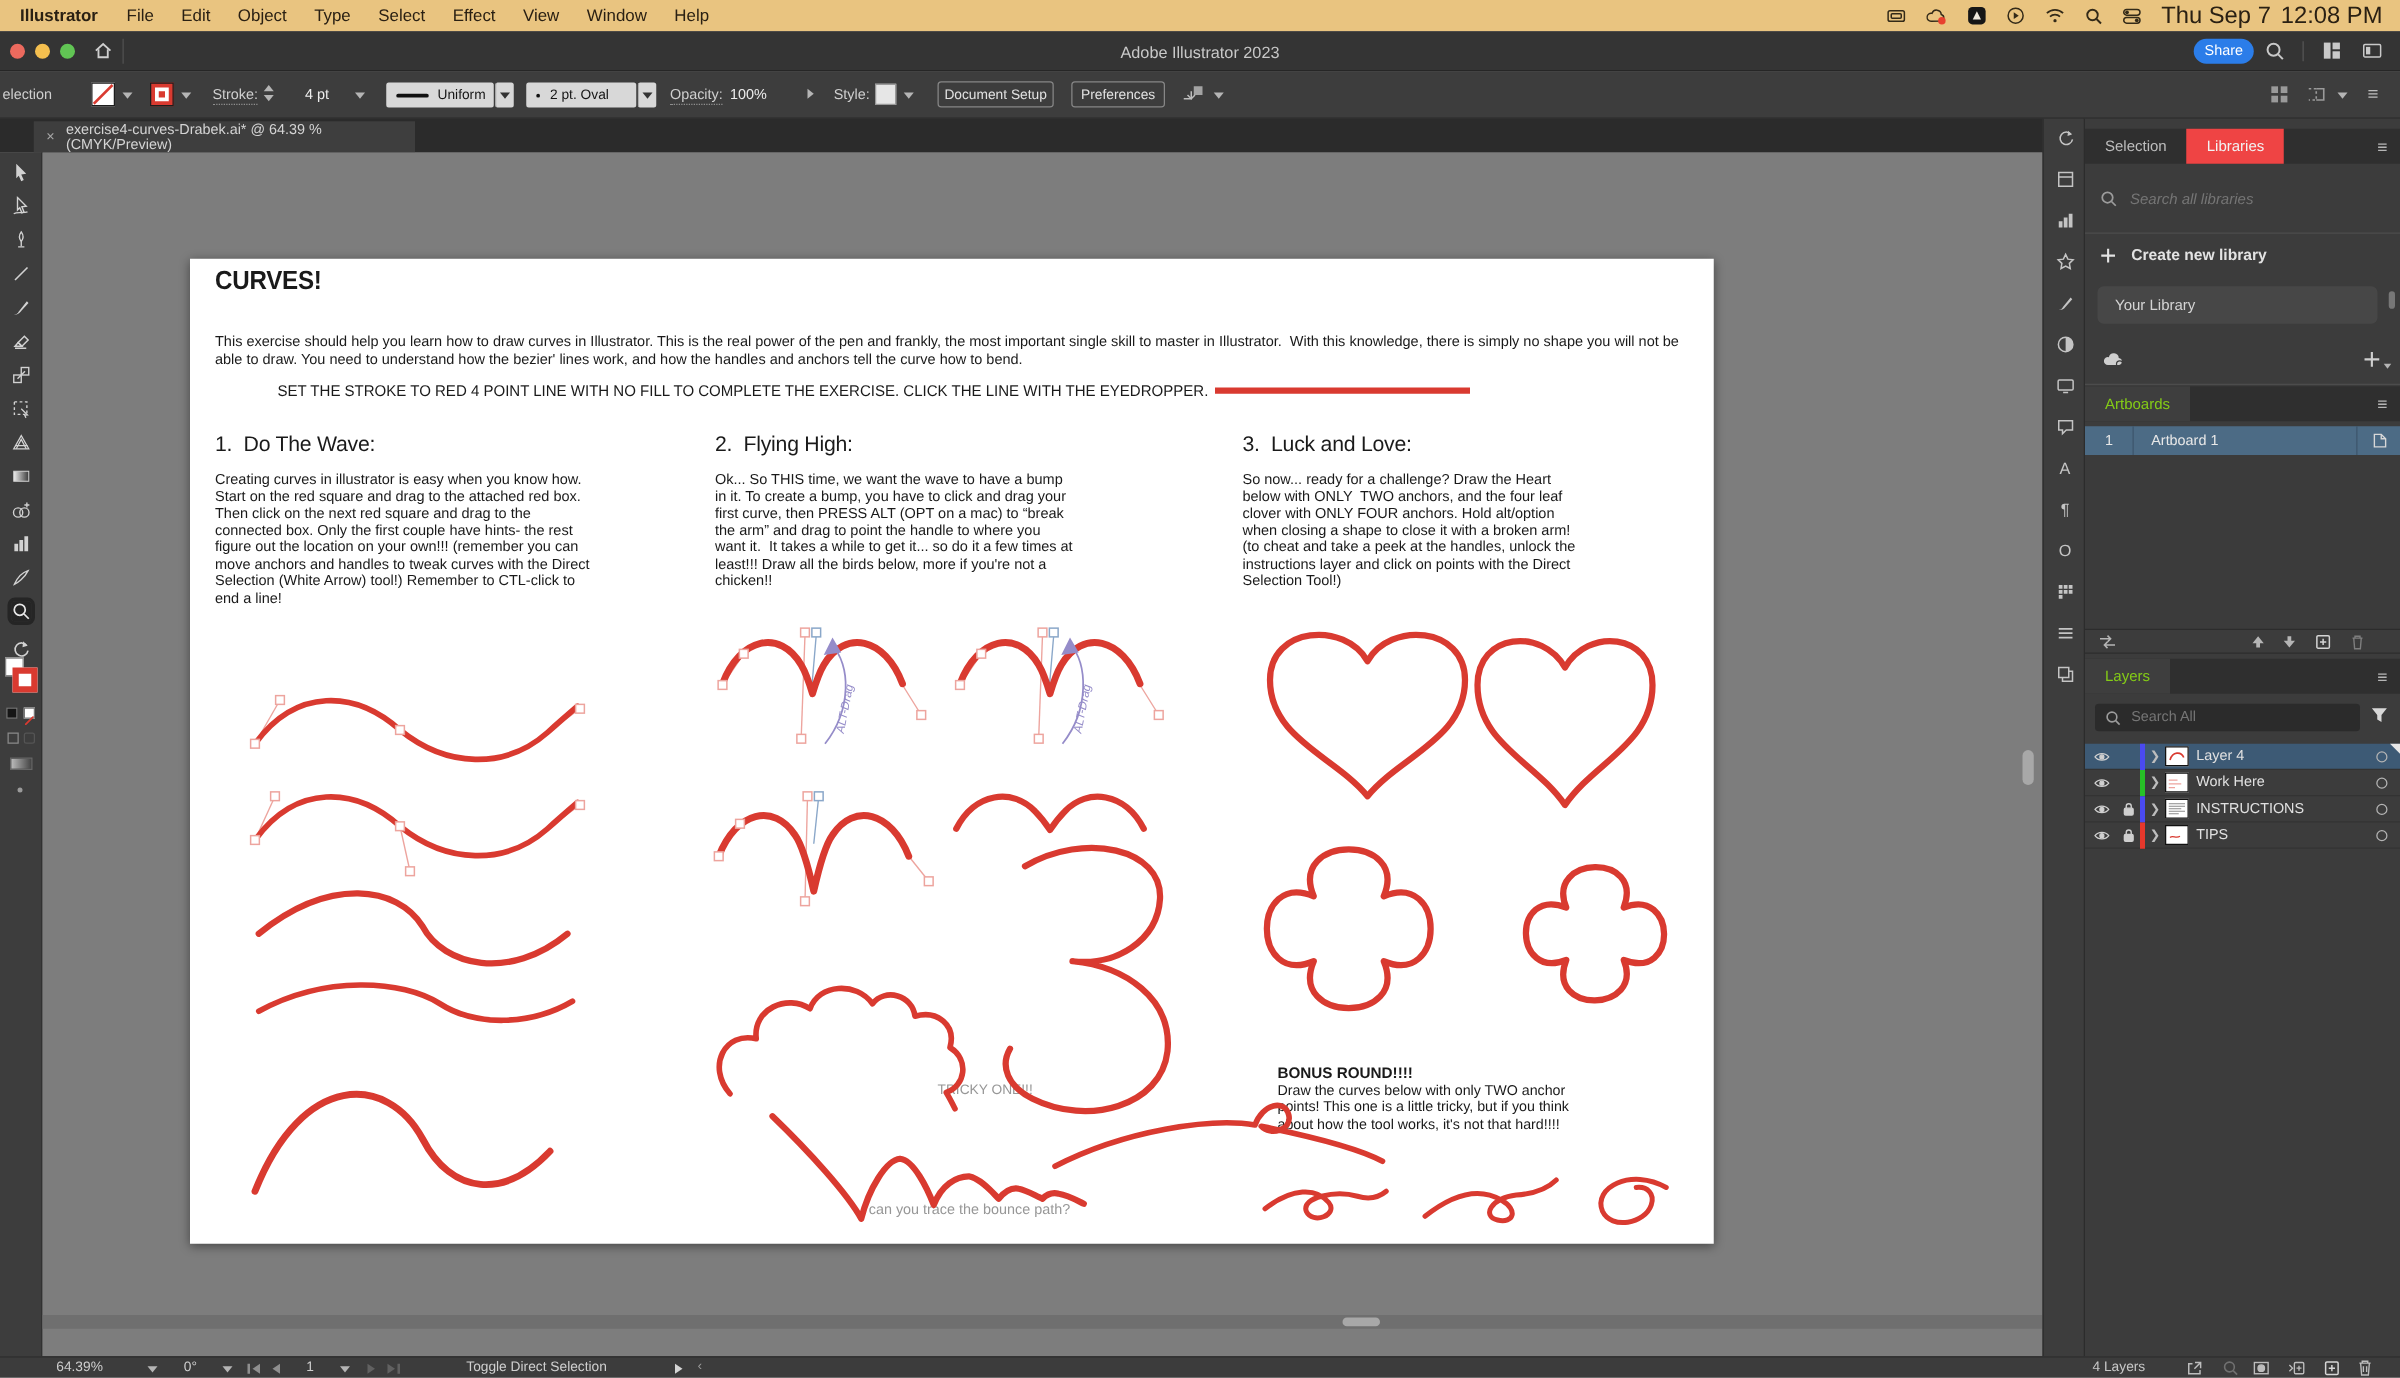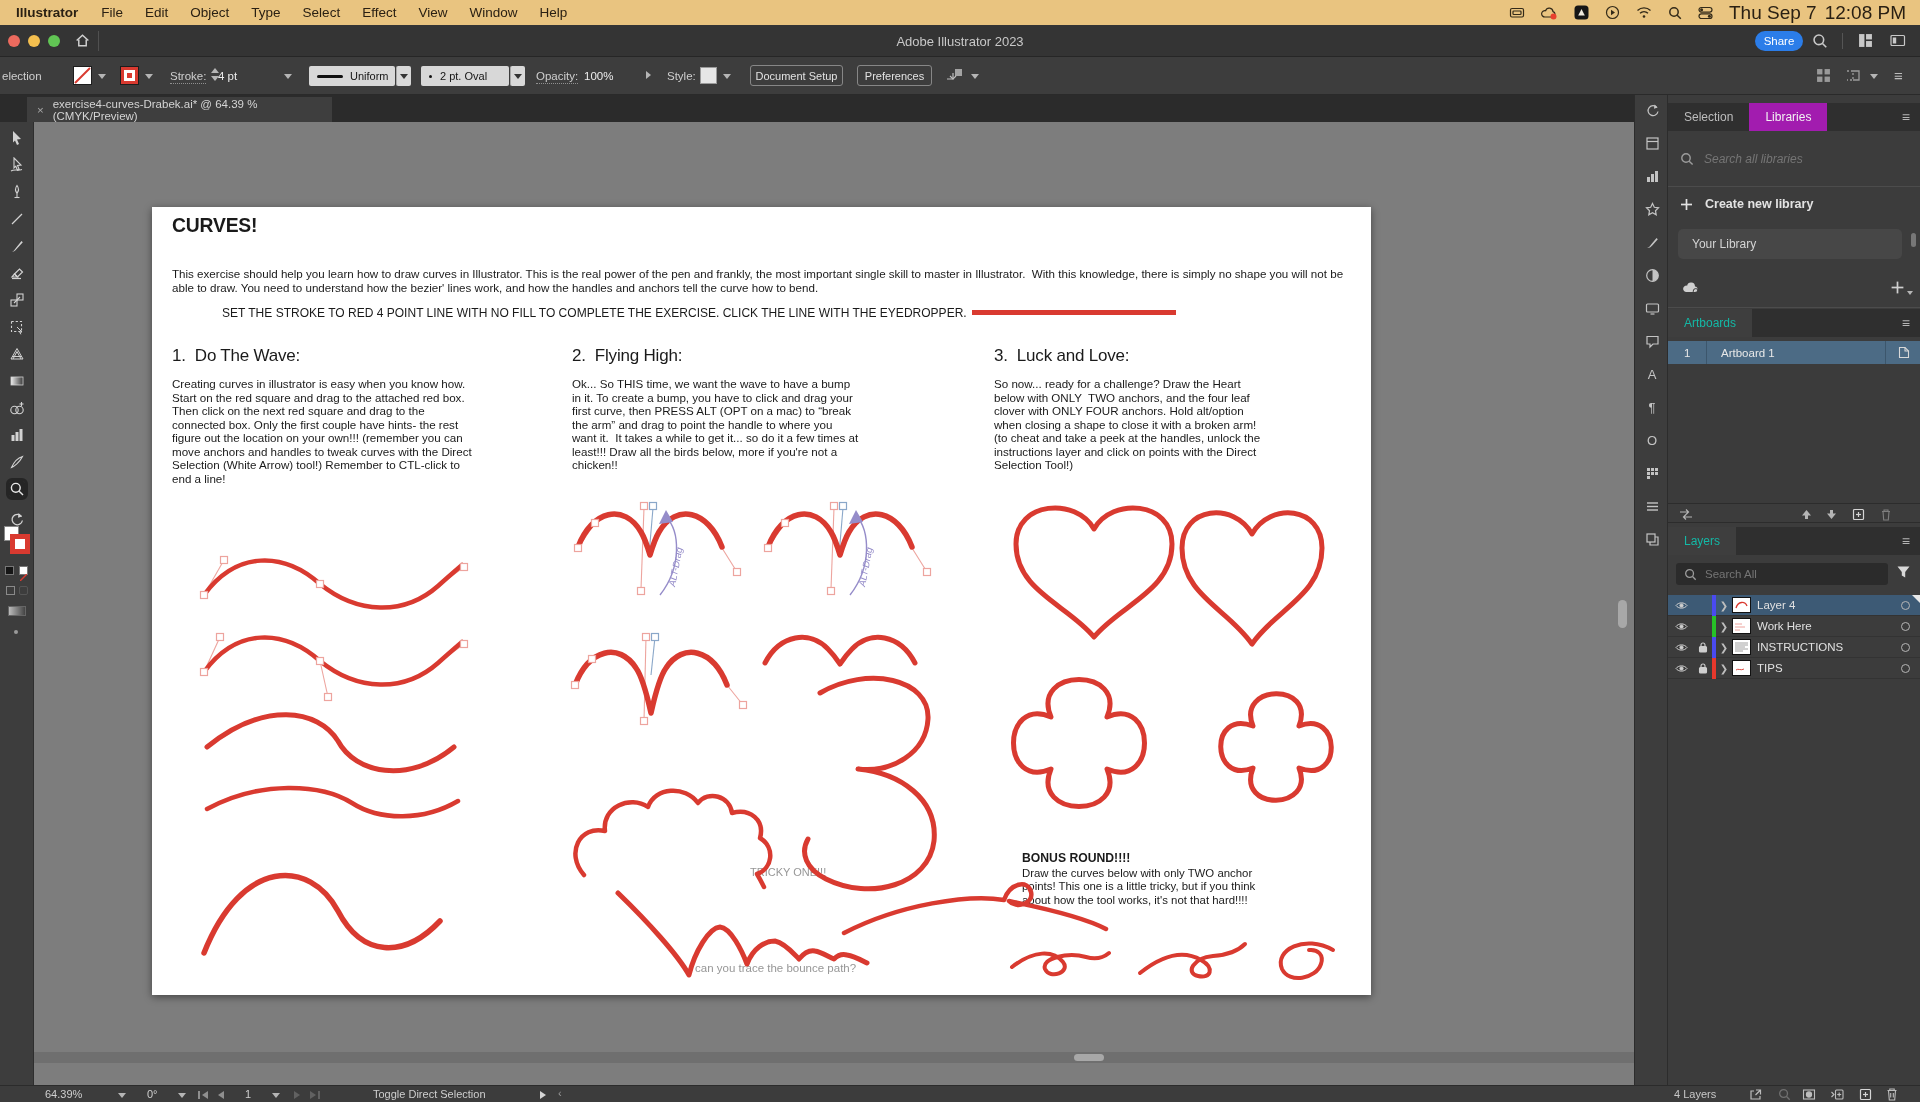--- a/index.html
+++ b/index.html
@@ -64,31 +64,31 @@
   .hscroll { left:1040px; top:2px; width:30px; height:7px; background:#a8a8a8; border-radius:4px; }
 
   
   .dockstrip { left:1634px; top:95px; width:34px; height:990px; background:#3d3d3d; border-left:1px solid #2c2c2c; border-right:1px solid #2c2c2c; }
   .dicon { left:8px; width:18px; height:18px; color:#c4c4c4; font-size:13px; display:flex; align-items:center; justify-content:center; }
 
   
   .rightpanel { left:1668px; top:95px; width:252px; height:990px; background:#3c3c3c; }
   .ptabs { left:0; top:8px; width:252px; height:28px; background:#2f2f2f; display:flex; font-size:12px; }
   .ptab { padding:0 16px; display:flex; align-items:center; color:#bdbdbd; }
-  .ptab.active { background:#a21caf; color:#f2f2f2; }
+  .ptab.active { background:#ef4444; color:#f2f2f2; }
   .hamb { margin-left:auto; color:#b5b5b5; padding:6px 10px 0 0; font-size:14px; }
   .libsearch { left:12px; top:57px; width:210px; display:flex; gap:10px; align-items:center; }
   .libsearch input { background:transparent; border:0; outline:0; color:#9c9c9c; font-style:italic; font-size:12px; width:170px; }
   .divider { left:0; width:252px; height:1px; background:#4c4c4c; }
   .createrow { left:12px; top:102px; display:flex; gap:12px; align-items:center; color:#e3e3e3; font-size:12.5px; font-weight:bold; }
   .yourlib { left:10px; top:134px; width:224px; height:30px; background:#474747; border-radius:5px; color:#d4d4d4; font-size:12px; display:flex; align-items:center; padding-left:14px; }
   .scrolldot { left:243px; top:138px; width:5px; height:14px; border-radius:3px; background:#777; }
   .cloudrow { left:0; top:184px; width:252px; height:26px; }
   .phead { left:0; width:252px; height:28px; background:#2f2f2f; display:flex; font-size:12px; }
-  .pheadtab { background:#3e3e3e; color:#14b8a6; padding:0 16px; display:flex; align-items:center; }
+  .pheadtab { background:#3e3e3e; color:#84cc16; padding:0 16px; display:flex; align-items:center; }
   .abrow { left:0; top:246px; width:252px; height:23px; background:#4c6b85; color:#e8e8e8; font-size:11.5px; display:flex; align-items:center; }
   .ab-fill { left:0; top:269px; width:252px; height:139px; background:#3b3b3b; }
   .abctrl { left:0; top:408px; width:252px; height:20px; border-top:1px solid #2c2c2c; border-bottom:1px solid #2c2c2c; }
   .lsearch { left:8px; top:468px; width:212px; height:22px; background:#2b2b2b; border-radius:3px; display:flex; align-items:center; gap:8px; padding:0 8px; }
   .lsearch input { background:transparent; border:0; outline:0; color:#bdbdbd; font-size:11.5px; width:160px; }
   .lrow { left:0; width:252px; height:21px; display:flex; align-items:center; border-bottom:1px solid #333; color:#e0e0e0; font-size:11.5px; position:absolute; }
   .lrow.selected { background:#3d5a75; }
   .lrow .eye { width:26px; display:flex; justify-content:center; }
   .lrow .lockc { width:18px; display:flex; justify-content:center; }
   .lrow .cbar { width:4px; height:21px; }
@@ -209,21 +209,21 @@
       <span class="abs" style="left:3px;top:3px;width:11px;height:11px;background:#fff">
         <span class="abs" style="left:3px;top:3px;width:5px;height:5px;background:#d93a30"></span>
       </span>
     </span>
   <span class="abs chv" style="left:145px;top:17px"></span>
   <span class="abs lbl dotted-u" style="left:170px">Stroke:</span>
   <span class="abs" style="left:211px;top:11px">
     <span class="chv" style="transform:rotate(180deg);display:block;margin-bottom:3px"></span>
       <span class="chv" style="display:block"></span>
   </span>
-  <span class="abs lbl" style="left:218px;color:#ececec">4 pt</span>
+  <span class="abs lbl" style="left:244px;color:#ececec">4 pt</span>
   <span class="abs chv" style="left:284px;top:17px"></span>
   <span class="abs lightbtn" style="left:309px;top:9px;width:86px;padding-left:8px;gap:7px">
       <span style="display:inline-block;width:26px;height:3px;background:#111;border-radius:2px"></span>
       <span>Uniform</span>
     </span>
   <span class="abs lightbtn" style="left:396px;top:9px;width:15px;justify-content:center;border-left:1px solid #a8a8a8">
       <span class="chv" style="border-top-color:#333"></span>
     </span>
   <span class="abs lightbtn" style="left:421px;top:9px;width:88px;padding-left:8px;gap:8px">
       <span style="display:inline-block;width:3px;height:3px;background:#111;border-radius:50%"></span>

